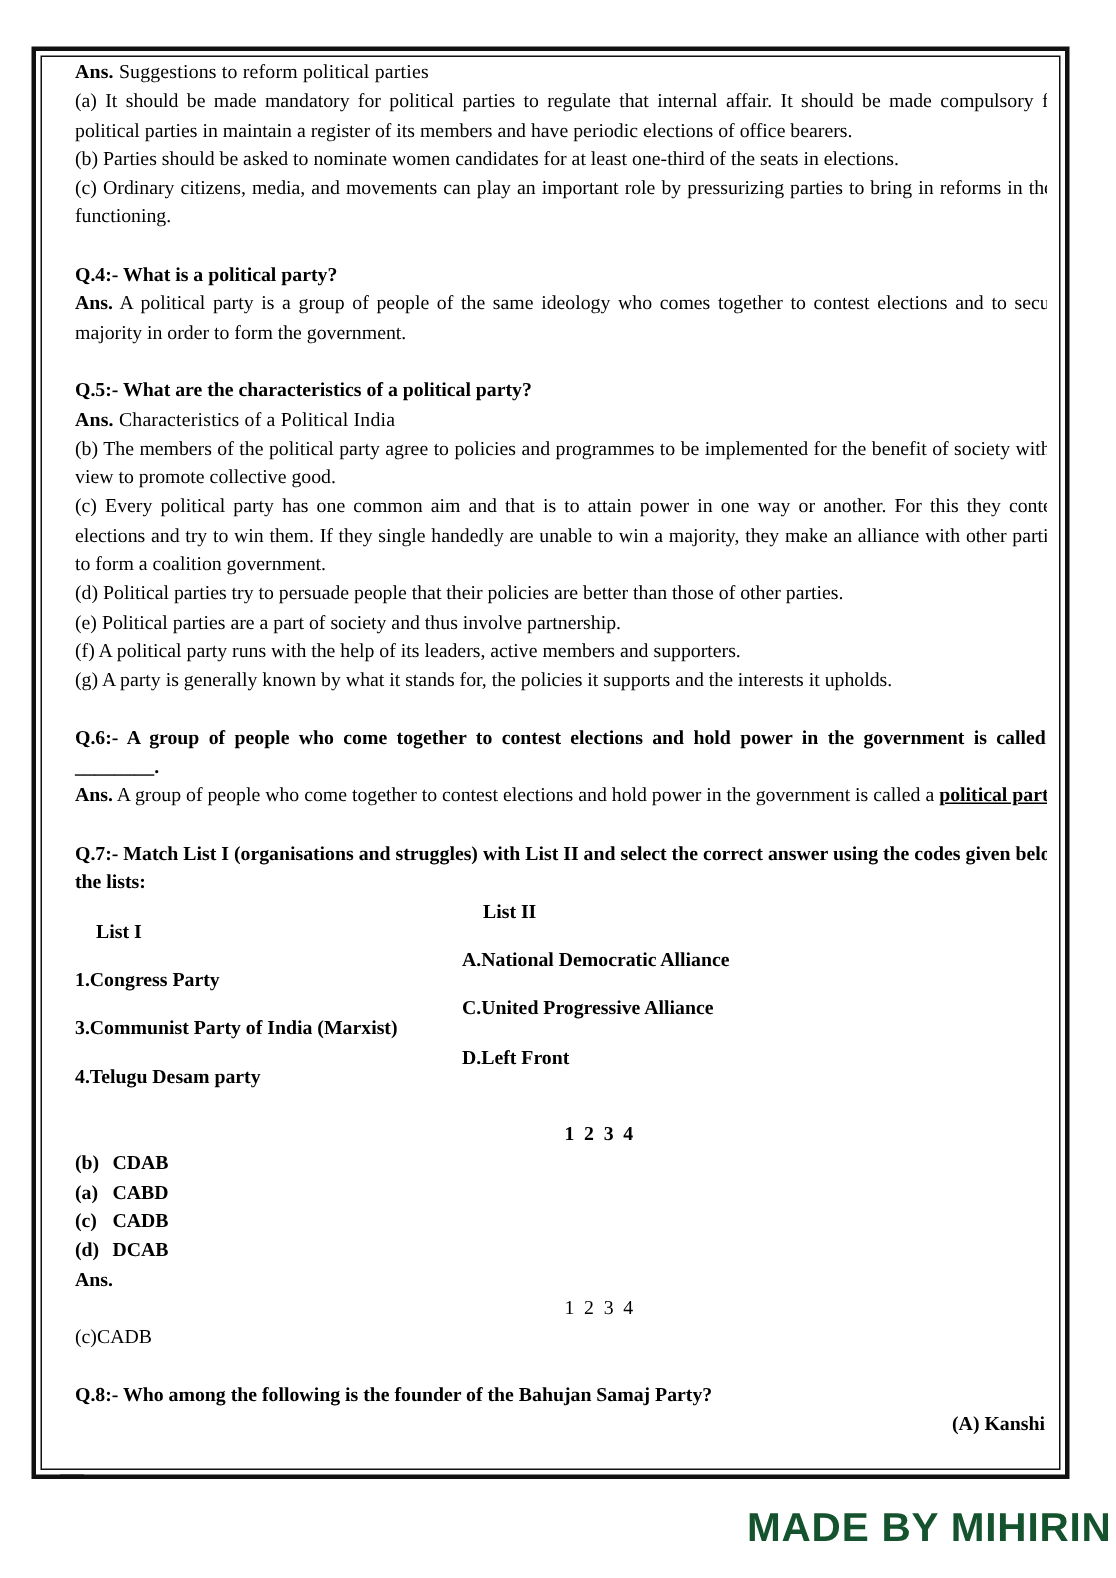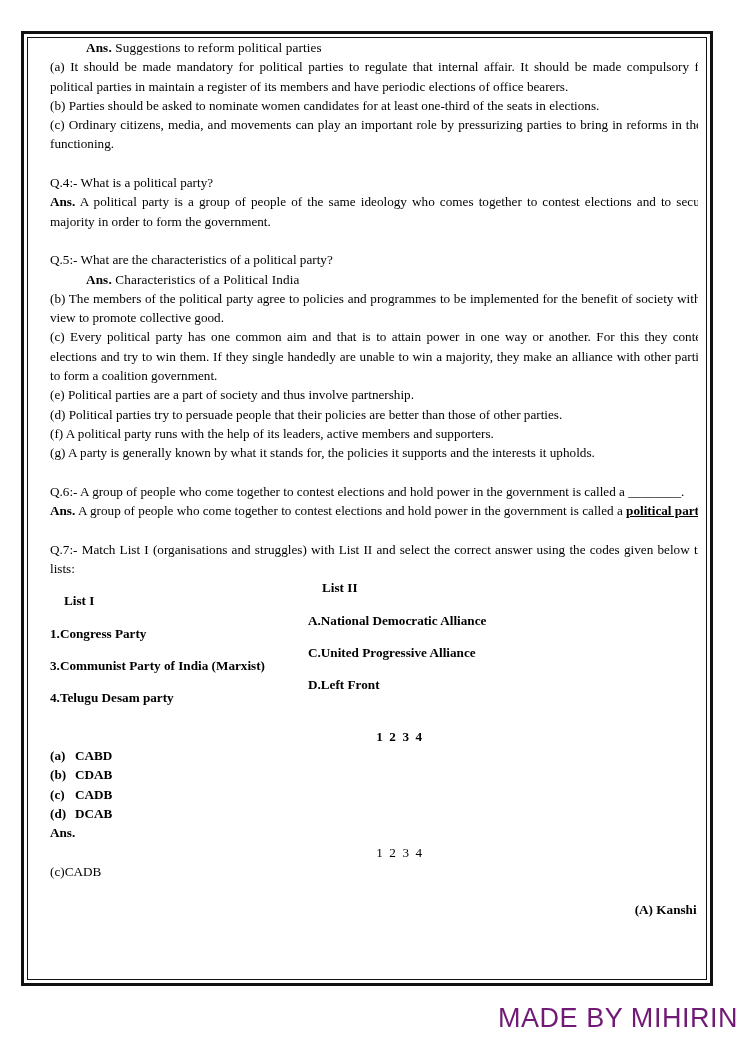--- a/index.html
+++ b/index.html
@@ -55,33 +55,32 @@
     padding: 0 0 0 23px;
     box-sizing: border-box;
   }
 
   
   .ln {
     font-size: 13.2px;
     line-height: 19.3px;
     white-space: nowrap;
     letter-spacing: 0.01em;
-    margin-left: 36px;
   }
   .para {
     font-size: 13.2px;
     line-height: 19.3px;
     text-align: justify;
     text-justify: inter-word;
     margin: 0;
     width: 660px;
   }
   .b { font-weight: bold; }
   .q {
-    font-weight: normal;
+    font-weight: bold;
     font-size: 13.2px;
     line-height: 19.3px;
     margin: 0;
     text-align: justify;
     text-justify: inter-word;
     width: 660px;
   }
   .q-nowrap {
     font-weight: bold;
     font-size: 13.2px;
@@ -138,24 +137,25 @@
 
   
   #footer-watermark {
     position: absolute;
     left: 498px;
     top: 1008px;
     font-family: "Liberation Sans", "DejaVu Sans", sans-serif;
     font-size: 27px;
     line-height: 30px;
     letter-spacing: 0.02em;
-    color: #701a75;
+    color: #14532d;
     white-space: nowrap;
     overflow: hidden;
     height: 26px;
+    font-weight: bold;
   }
   #footer-watermark span { display: block; margin-top: -5px; }
 </style>
 </head>
 <body>
 
 <div id="page-frame">
   <div id="page-frame-inner"></div>
 </div>
 
@@ -171,22 +171,22 @@
 
     <p class="q">Q.4:- What is a political party?</p>
     <p class="para"><span class="b">Ans.</span> <span>A political party is a group of people of the same ideology who comes together to contest elections and to secure majority in order to form the government.</span></p>
 
     <div class="gap"></div>
 
     <p class="q">Q.5:- What are the characteristics of a political party?</p>
     <div class="ln"><span class="b">Ans.</span> <span>Characteristics of a Political India</span></div>
     <p class="para">(b) The members of the political party agree to policies and programmes to be implemented for the benefit of society with a view to promote collective good.</p>
     <p class="para">(c) Every political party has one common aim and that is to attain power in one way or another. For this they contest elections and try to win them. If they single handedly are unable to win a majority, they make an alliance with other parties to form a coalition government.</p>
+    <p class="para">(d) Political parties try to persuade people that their policies are better than those of other parties.</p>
     <p class="para">(e) Political parties are a part of society and thus involve partnership.</p>
-    <p class="para">(d) Political parties try to persuade people that their policies are better than those of other parties.</p>
     <p class="para">(f) A political party runs with the help of its leaders, active members and supporters.</p>
     <p class="para">(g) A party is generally known by what it stands for, the policies it supports and the interests it upholds.</p>
 
     <div class="gap"></div>
 
     <p class="q">Q.6:- A group of people who come together to contest elections and hold power in the government is called a ________.</p>
     <p class="para"><span class="b">Ans.</span> <span>A group of people who come together to contest elections and hold power in the government is called a</span> <span class="b u">political party.</span></p>
 
     <div class="gap"></div>
 
@@ -194,30 +194,31 @@
 
     <div class="list-row list-hdr"><span class="col-a">List I</span><span>List II</span></div>
 
     <div class="list-row"><span class="col-a">1.Congress Party</span><span>A.National Democratic Alliance</span></div>
     <div class="list-row"><span class="col-a">3.Communist Party of India (Marxist)</span><span>C.United Progressive Alliance</span></div>
     <div class="list-row"><span class="col-a">4.Telugu Desam party</span><span>D.Left Front</span></div>
 
     <div class="gap"></div>
 
     <div class="opt num-head">1 2 3 4</div>
+    <div class="opt"><span class="opt-key">(b)</span><span>CDAB</span></div>
     <div class="opt"><span class="opt-key">(a)</span><span>CABD</span></div>
-    <div class="opt"><span class="opt-key">(b)</span><span>CDAB</span></div>
     <div class="opt"><span class="opt-key">(c)</span><span>CADB</span></div>
     <div class="opt"><span class="opt-key">(d)</span><span>DCAB</span></div>
     <div class="opt">Ans.</div>
     <div class="ans-plain num-head">1 2 3 4</div>
     <div class="ans-plain"><span>(c)</span><span>CADB</span></div>
 
     <div class="gap"></div>
 
+    <p class="q">Q.8:- Who among the following is the founder of the Bahujan Samaj Party?</p>
     <div class="q-nowrap">(A) Kanshi Ram</div>
 
   </div>
 </div>
 
 <div id="scan-tick"></div>
 
 <div id="footer-watermark">
     <span>MADE BY MIHIRIN</span>
   </div>

